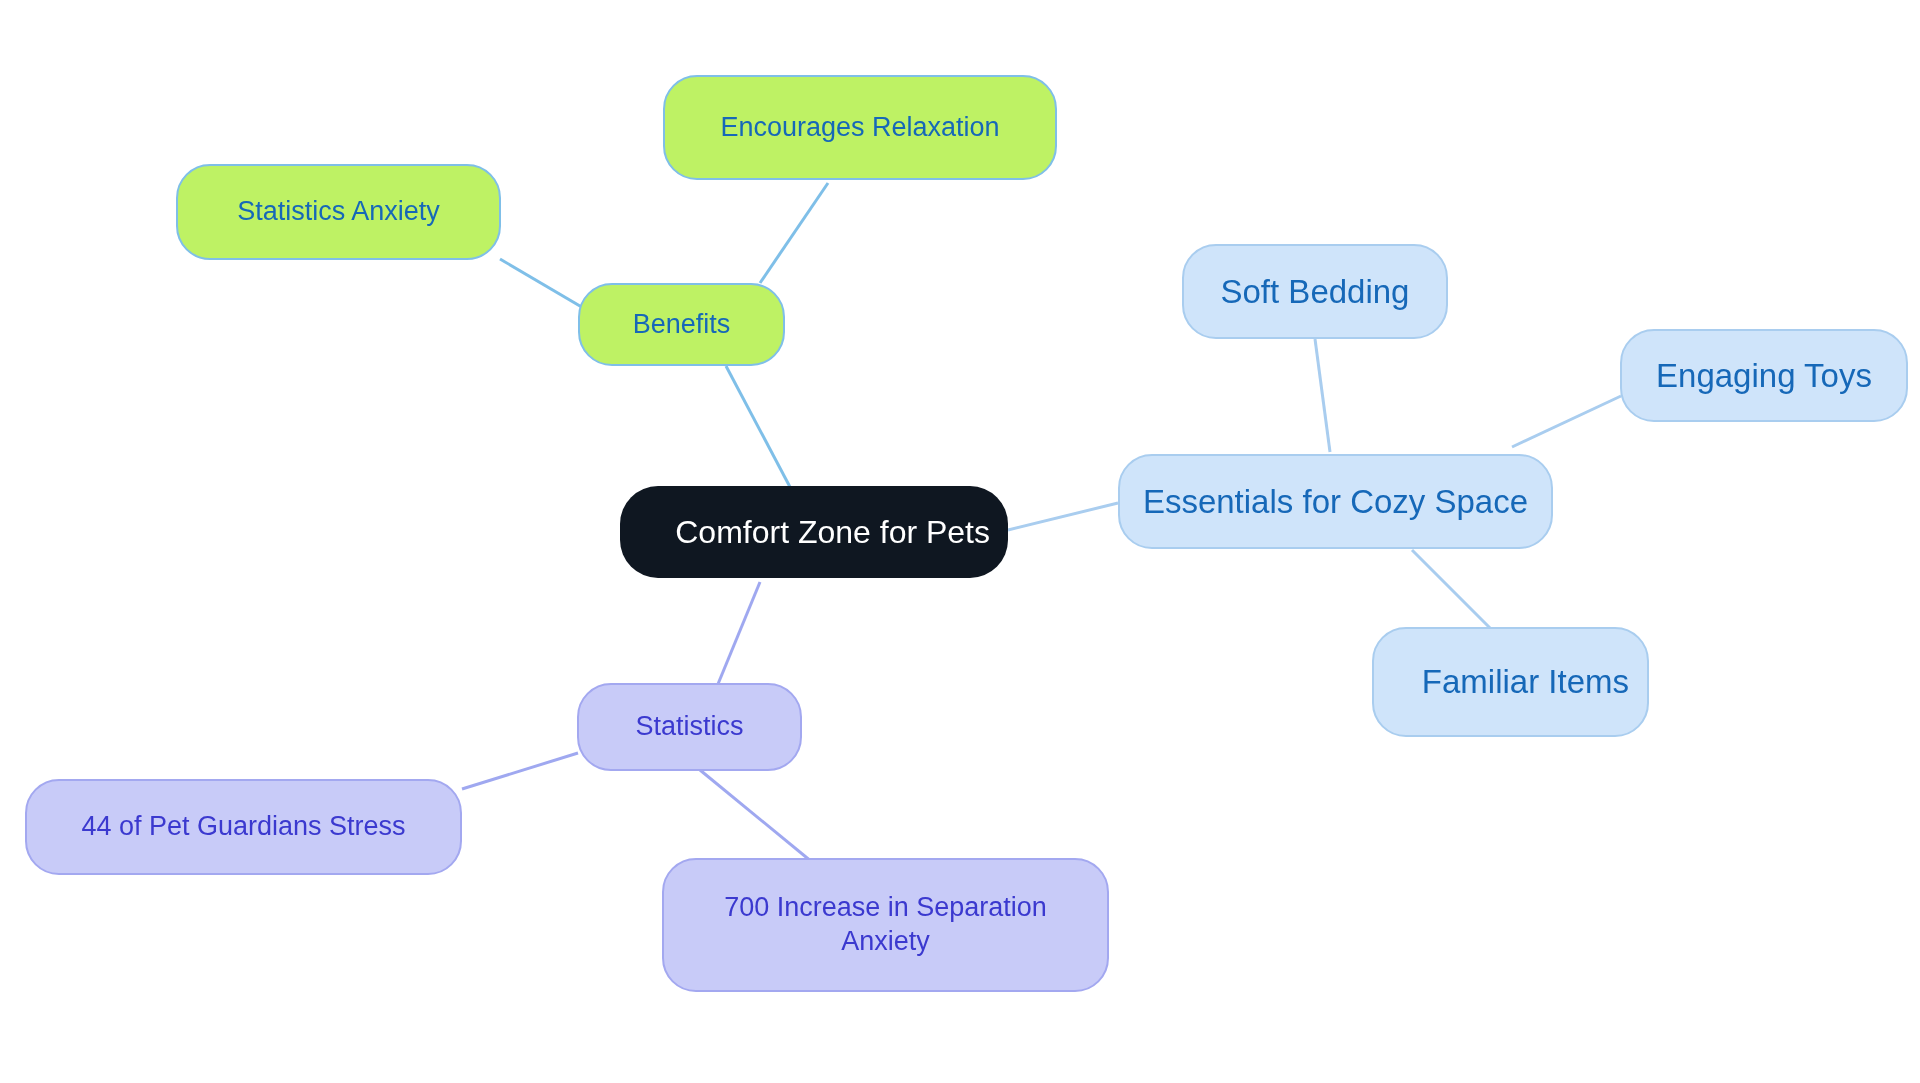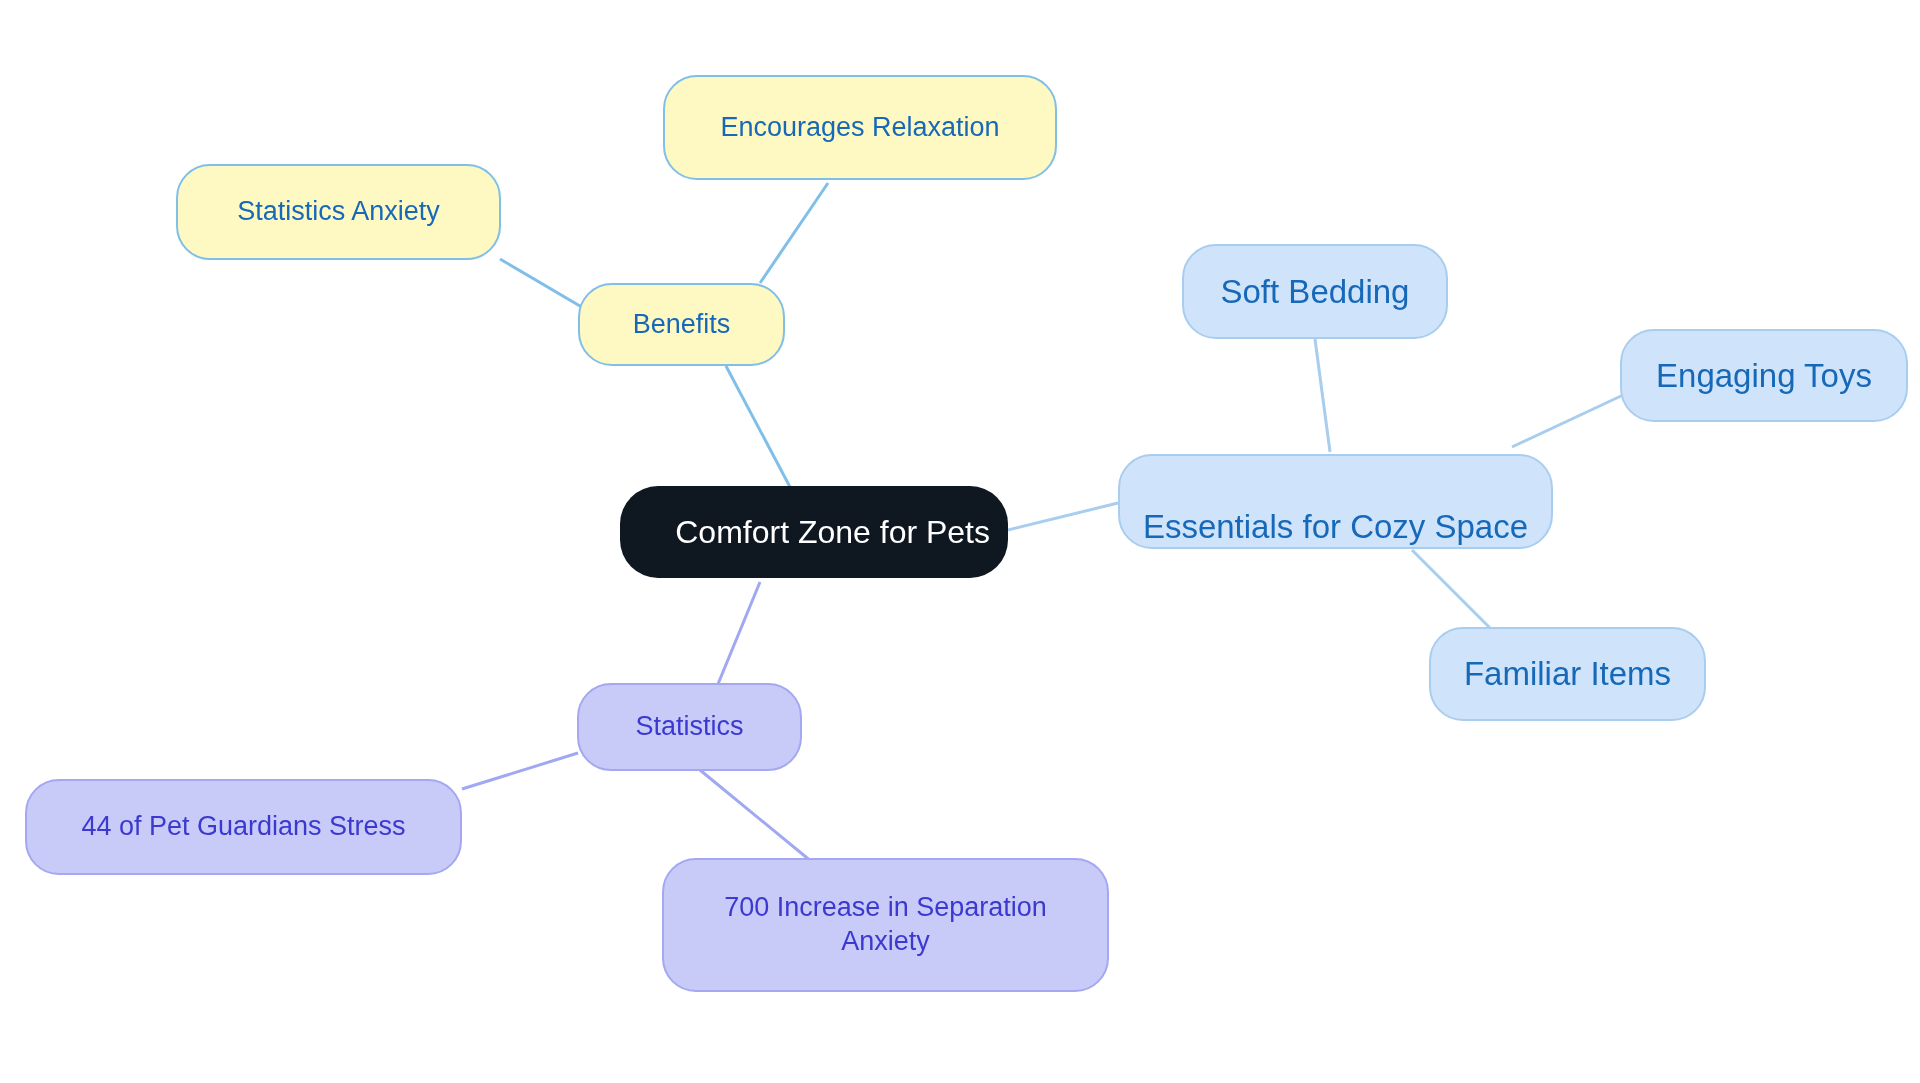--- a/index.html
+++ b/index.html
@@ -43,21 +43,21 @@
   }
   .node-root {
     background: #0f1721;
     color: #ffffff;
     border: none;
     border-radius: 38px;
     font-size: 32px;
     justify-content: flex-end;
   }
   .node-blue-strong {
-    background: #fef9c3;
+    background: #bef264;
     border: 2px solid #7fbfe8;
     color: #1668b8;
     font-size: 27px;
   }
   .node-blue-soft {
     background: #cfe4fa;
     border: 2px solid #a9cdef;
     color: #1668b8;
     font-size: 33px;
   }
@@ -99,25 +99,25 @@
   </div>
 
   <div class="node node-blue-soft" style="left:1182px; top:244px; width:266px; height:95px;">
     <span>Soft Bedding</span>
   </div>
 
   <div class="node node-blue-soft" style="left:1620px; top:329px; width:288px; height:93px;">
     <span>Engaging Toys</span>
   </div>
 
-  <div class="node node-blue-soft" style="left:1118px; top:454px; width:435px; height:95px;align-items:flex-end;">
+  <div class="node node-blue-soft" style="left:1118px; top:454px; width:435px; height:95px;">
     <span>Essentials for Cozy Space</span>
   </div>
 
-  <div class="node node-blue-soft" style="left:1429px; top:627px; width:277px; height:94px;">
+  <div class="node node-blue-soft" style="left:1372px; top:627px; width:277px; height:110px;justify-content:flex-end;">
     <span>Familiar Items</span>
   </div>
 
   <div class="node node-root" style="left:620px; top:486px; width:388px; height:92px;">
     <span>Comfort Zone for Pets</span>
   </div>
 
   <div class="node node-purple" style="left:577px; top:683px; width:225px; height:88px;">
     <span>Statistics</span>
   </div>

